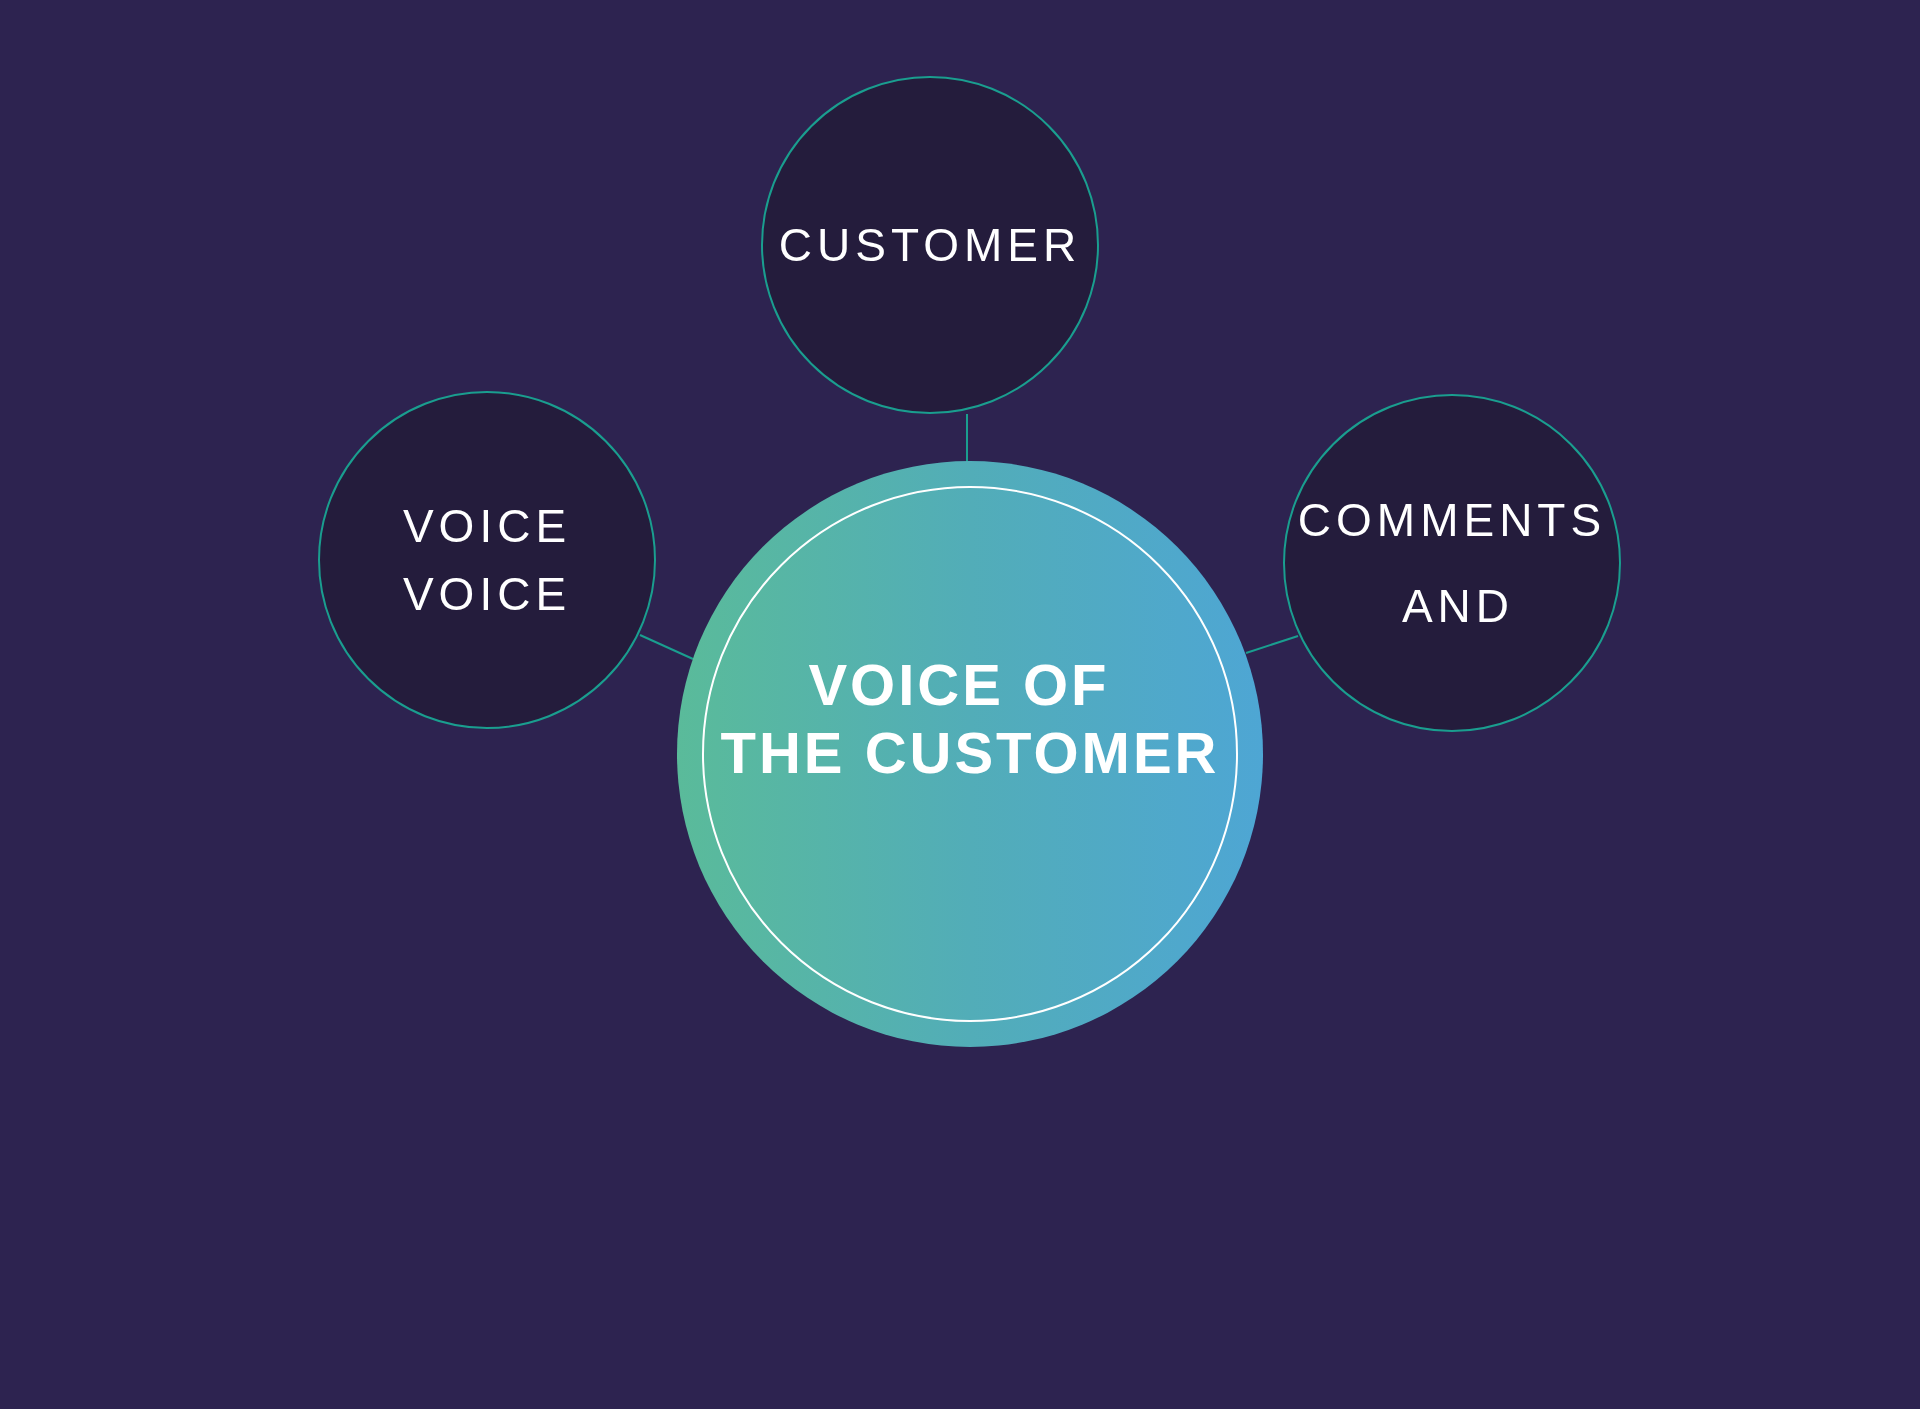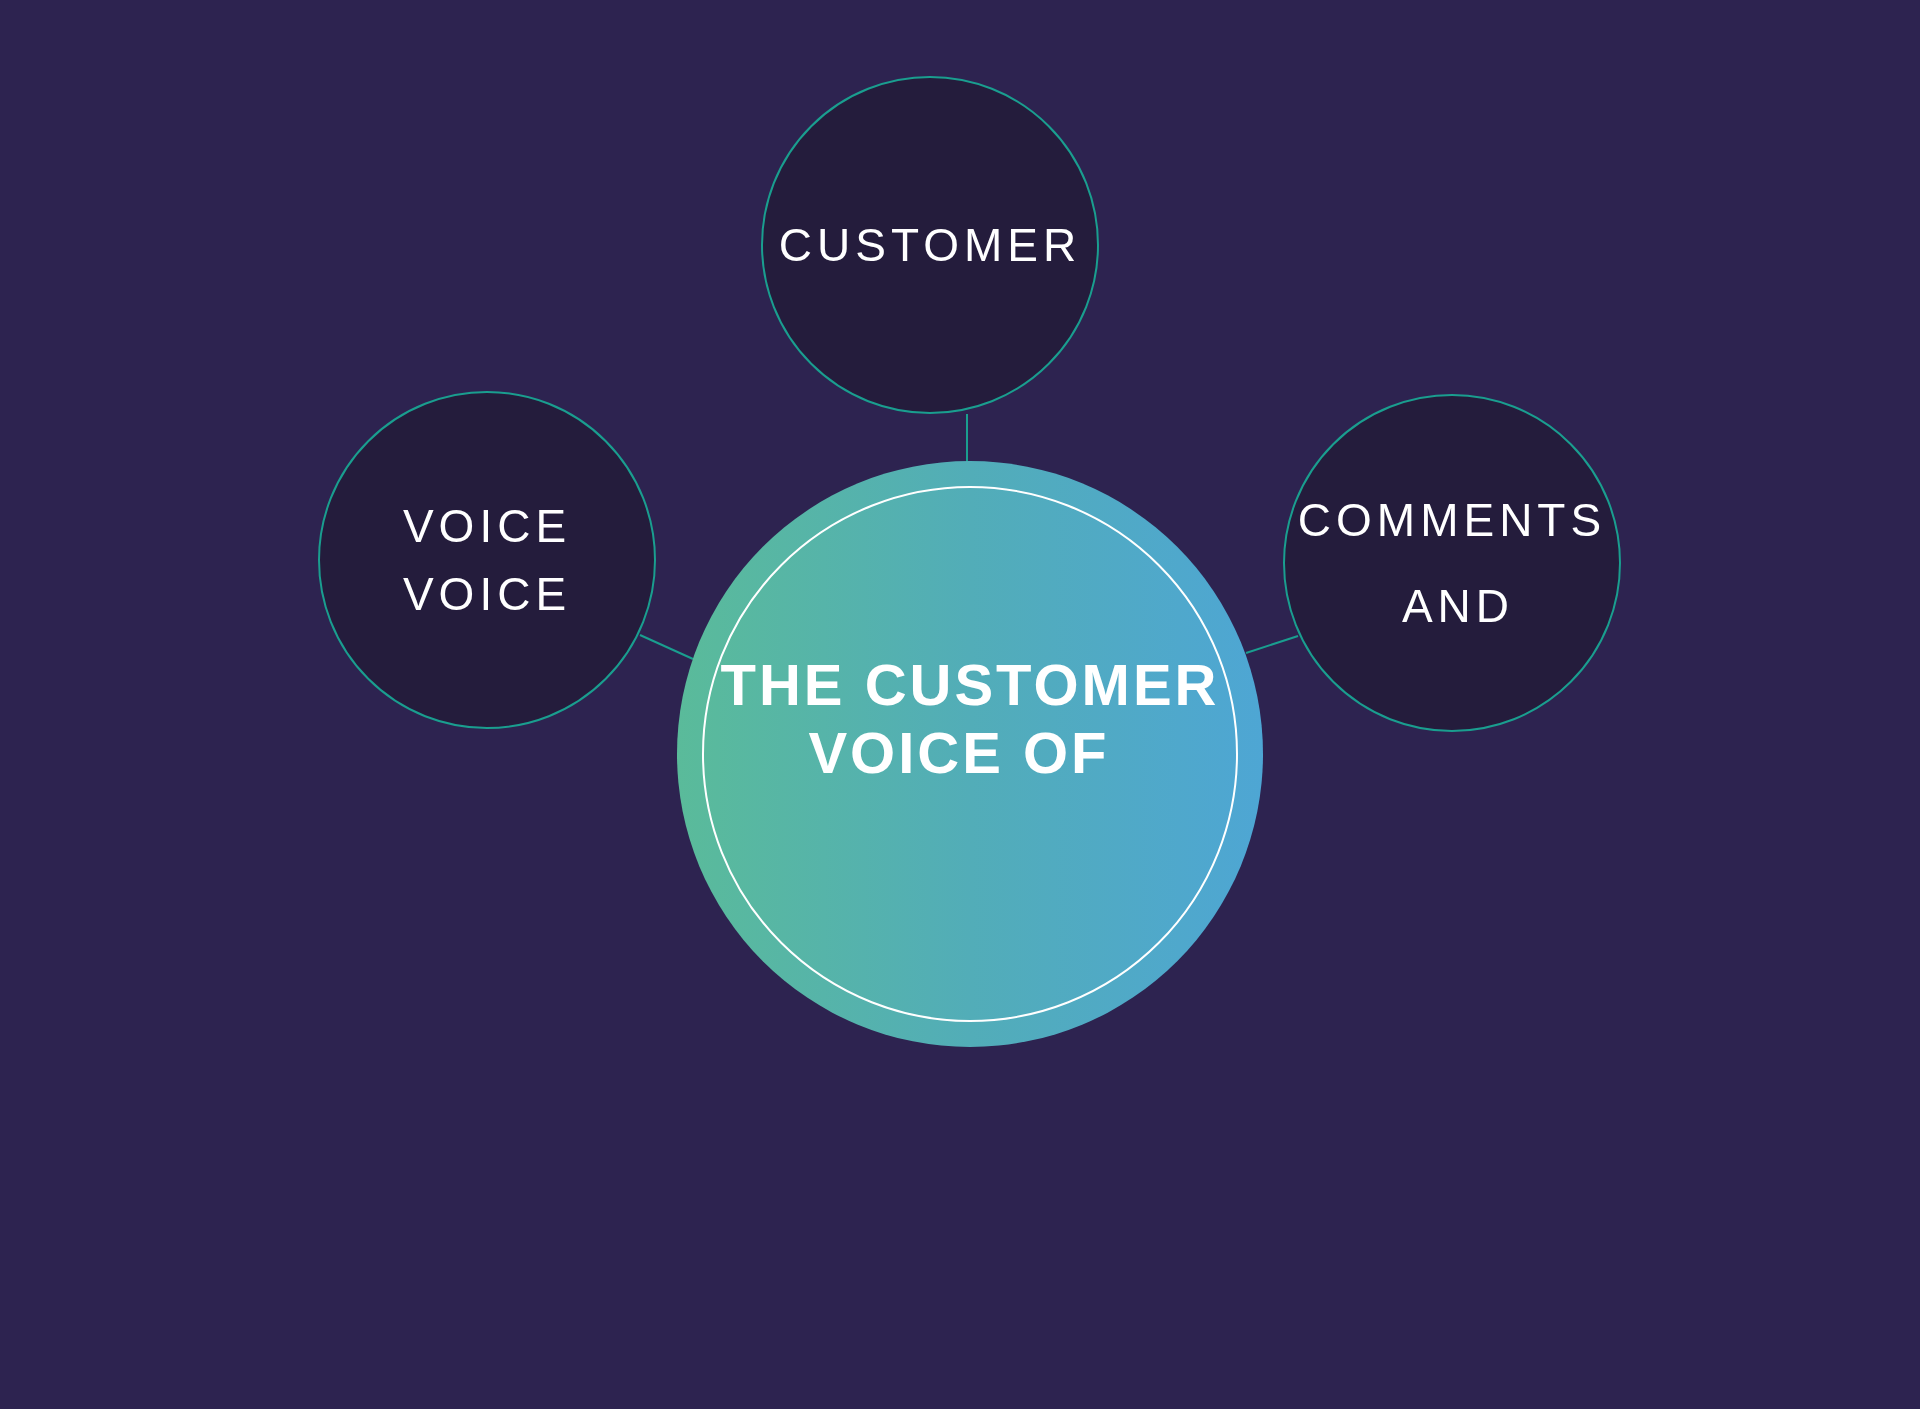--- a/index.html
+++ b/index.html
@@ -36,16 +36,16 @@
 </div>
 
 <div class="node" style="left:1283px; top:394px; width:338px; height:338px;gap:24px;">
   <span class="line" style="line-height:62px;">COMMENTS</span>
   <span class="line" style="line-height:62px;margin-left:12px;">AND</span>
 </div>
 
 <div class="center" style="left:677px; top:461px; width:586px; height:586px;">
   <div class="ring" style="left:25px; top:25px; width:536px; height:536px;"></div>
   <div class="title">
+    <div style="margin-left:-22px;">VOICE OF</div>
     <div>THE CUSTOMER</div>
-    <div style="margin-left:-22px;">VOICE OF</div>
   </div>
 </div>
 
 </body></html>

